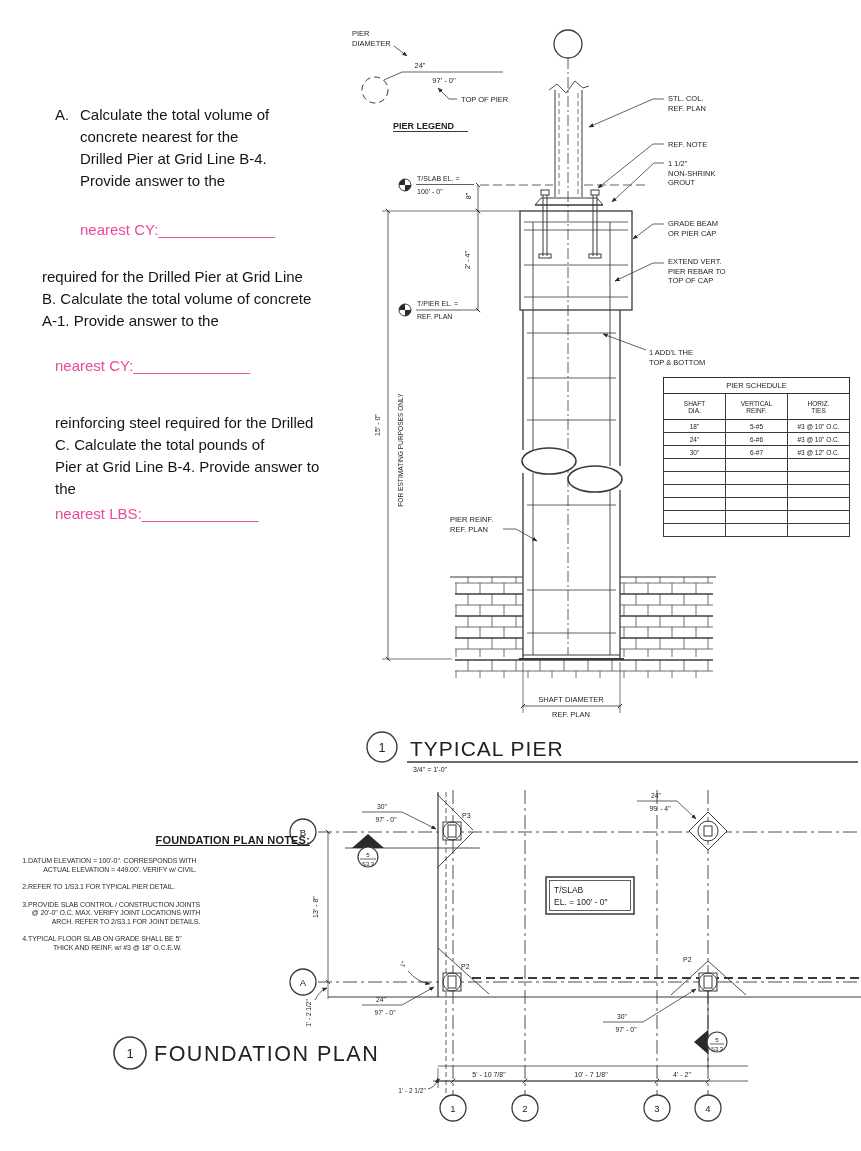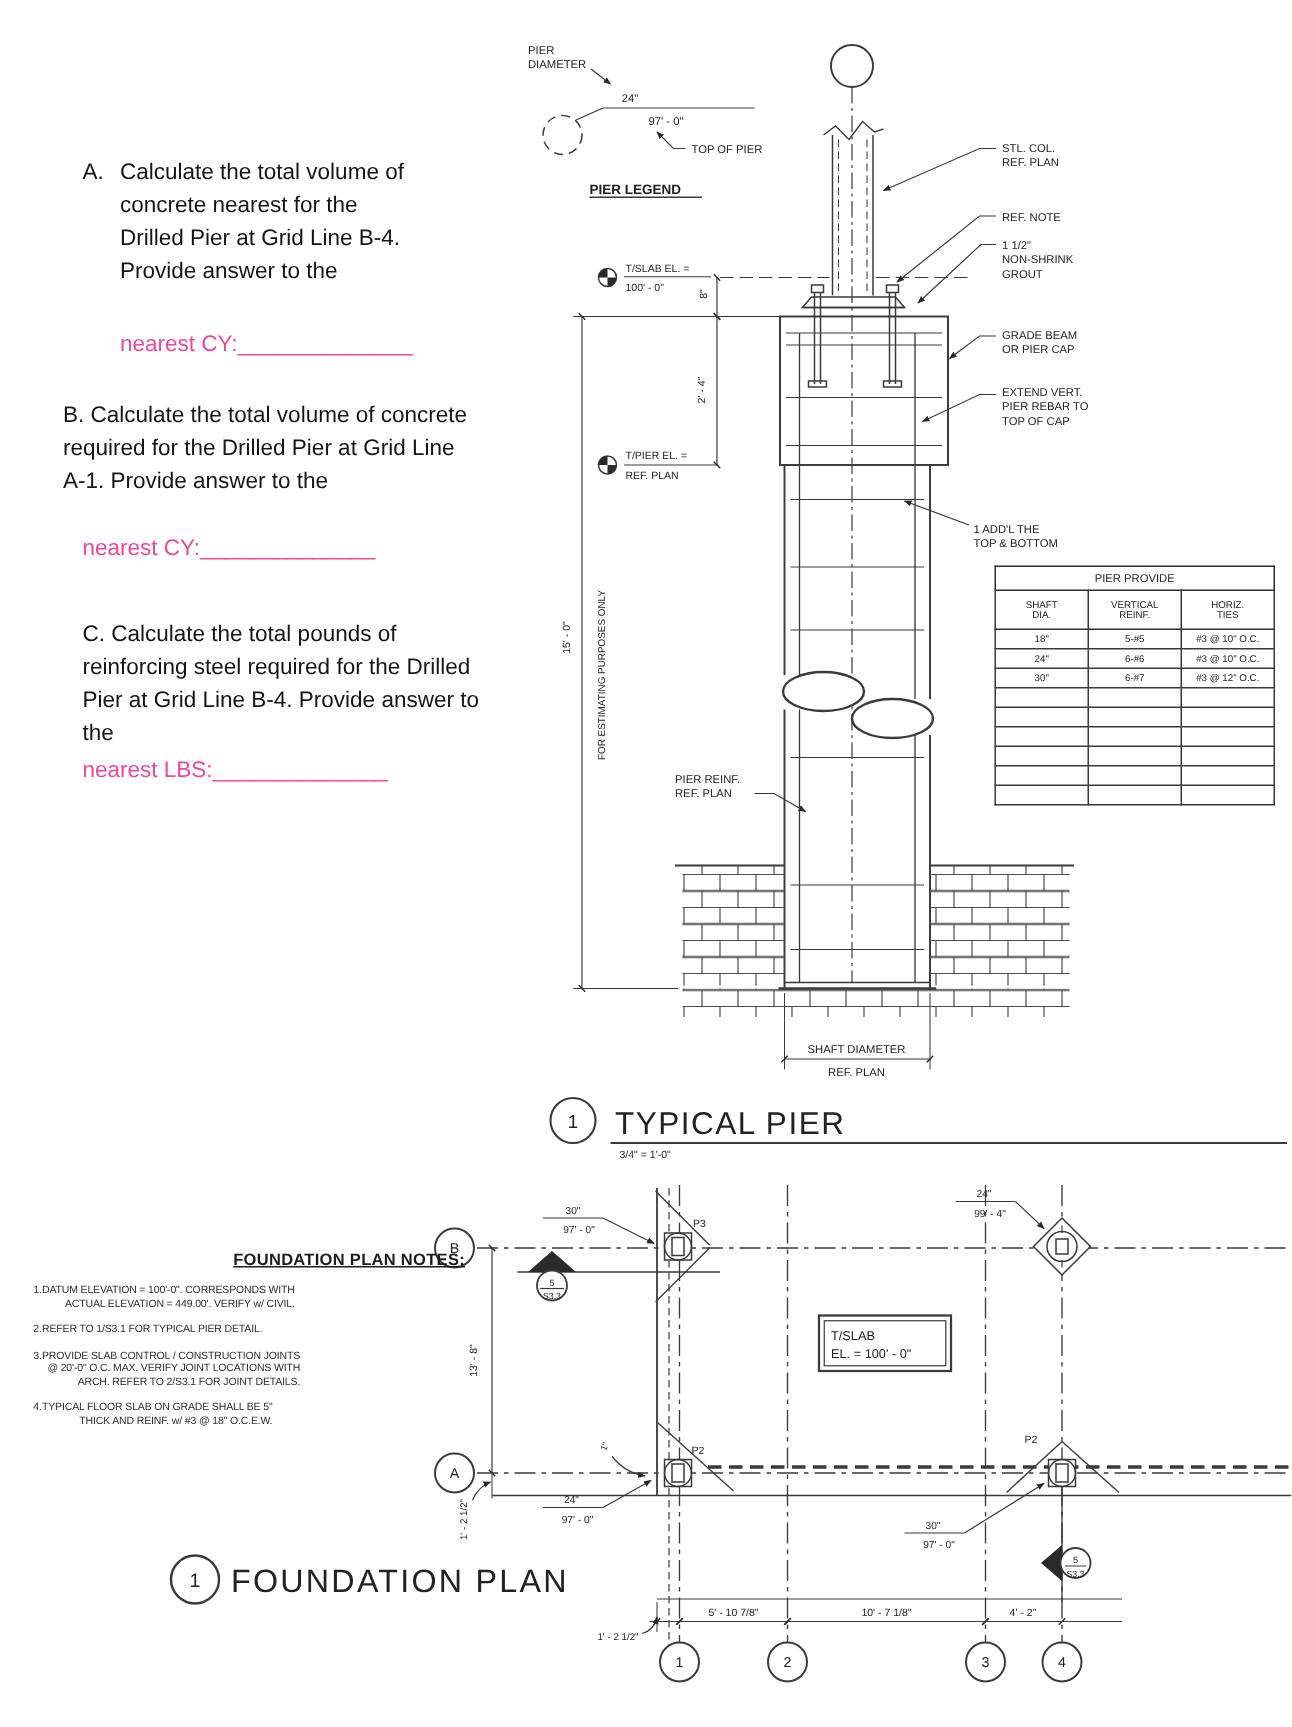--- a/index.html
+++ b/index.html
@@ -322,38 +322,38 @@
       <span>Drilled Pier at Grid Line B-4.</span>
     </div>
   <div class="qrow">
       <span class="qlabel"></span>
       <span>Provide answer to the</span>
     </div>
 </div>
 <div class="qanswer abs" style="left:80px;top:221px">nearest CY:______________</div>
 
 <div class="q abs" style="left:42px;top:266px;width:310px">
+  <div>required for the Drilled Pier at Grid Line</div>
   <div>B.  Calculate the total volume of concrete</div>
-  <div>required for the Drilled Pier at Grid Line</div>
   <div>A-1.  Provide answer to the</div>
 </div>
 <div class="qanswer abs" style="left:55px;top:357px">nearest CY:______________</div>
 
 <div class="q abs" style="left:55px;top:412px;width:310px">
+  <div>reinforcing steel required for the Drilled</div>
   <div>C.  Calculate the total pounds of</div>
-  <div>reinforcing steel required for the Drilled</div>
   <div>Pier at Grid Line B-4.  Provide answer to</div>
   <div>the</div>
 </div>
 <div class="qanswer abs" style="left:55px;top:505px">nearest LBS:______________</div>
 
 <table class="sched abs" style="left:663px;top:377px">
   <tbody>
       <tr>
-        <td class="ttl" colspan="3">PIER PROVIDE</td>
+        <td class="ttl" colspan="3">PIER SCHEDULE</td>
       </tr>
   <tr>
     <th class="c0">
           <div>SHAFT</div>
           <div>DIA.</div>
         </th>
     <th class="c1">
           <div>VERTICAL</div>
           <div>REINF.</div>
         </th>

